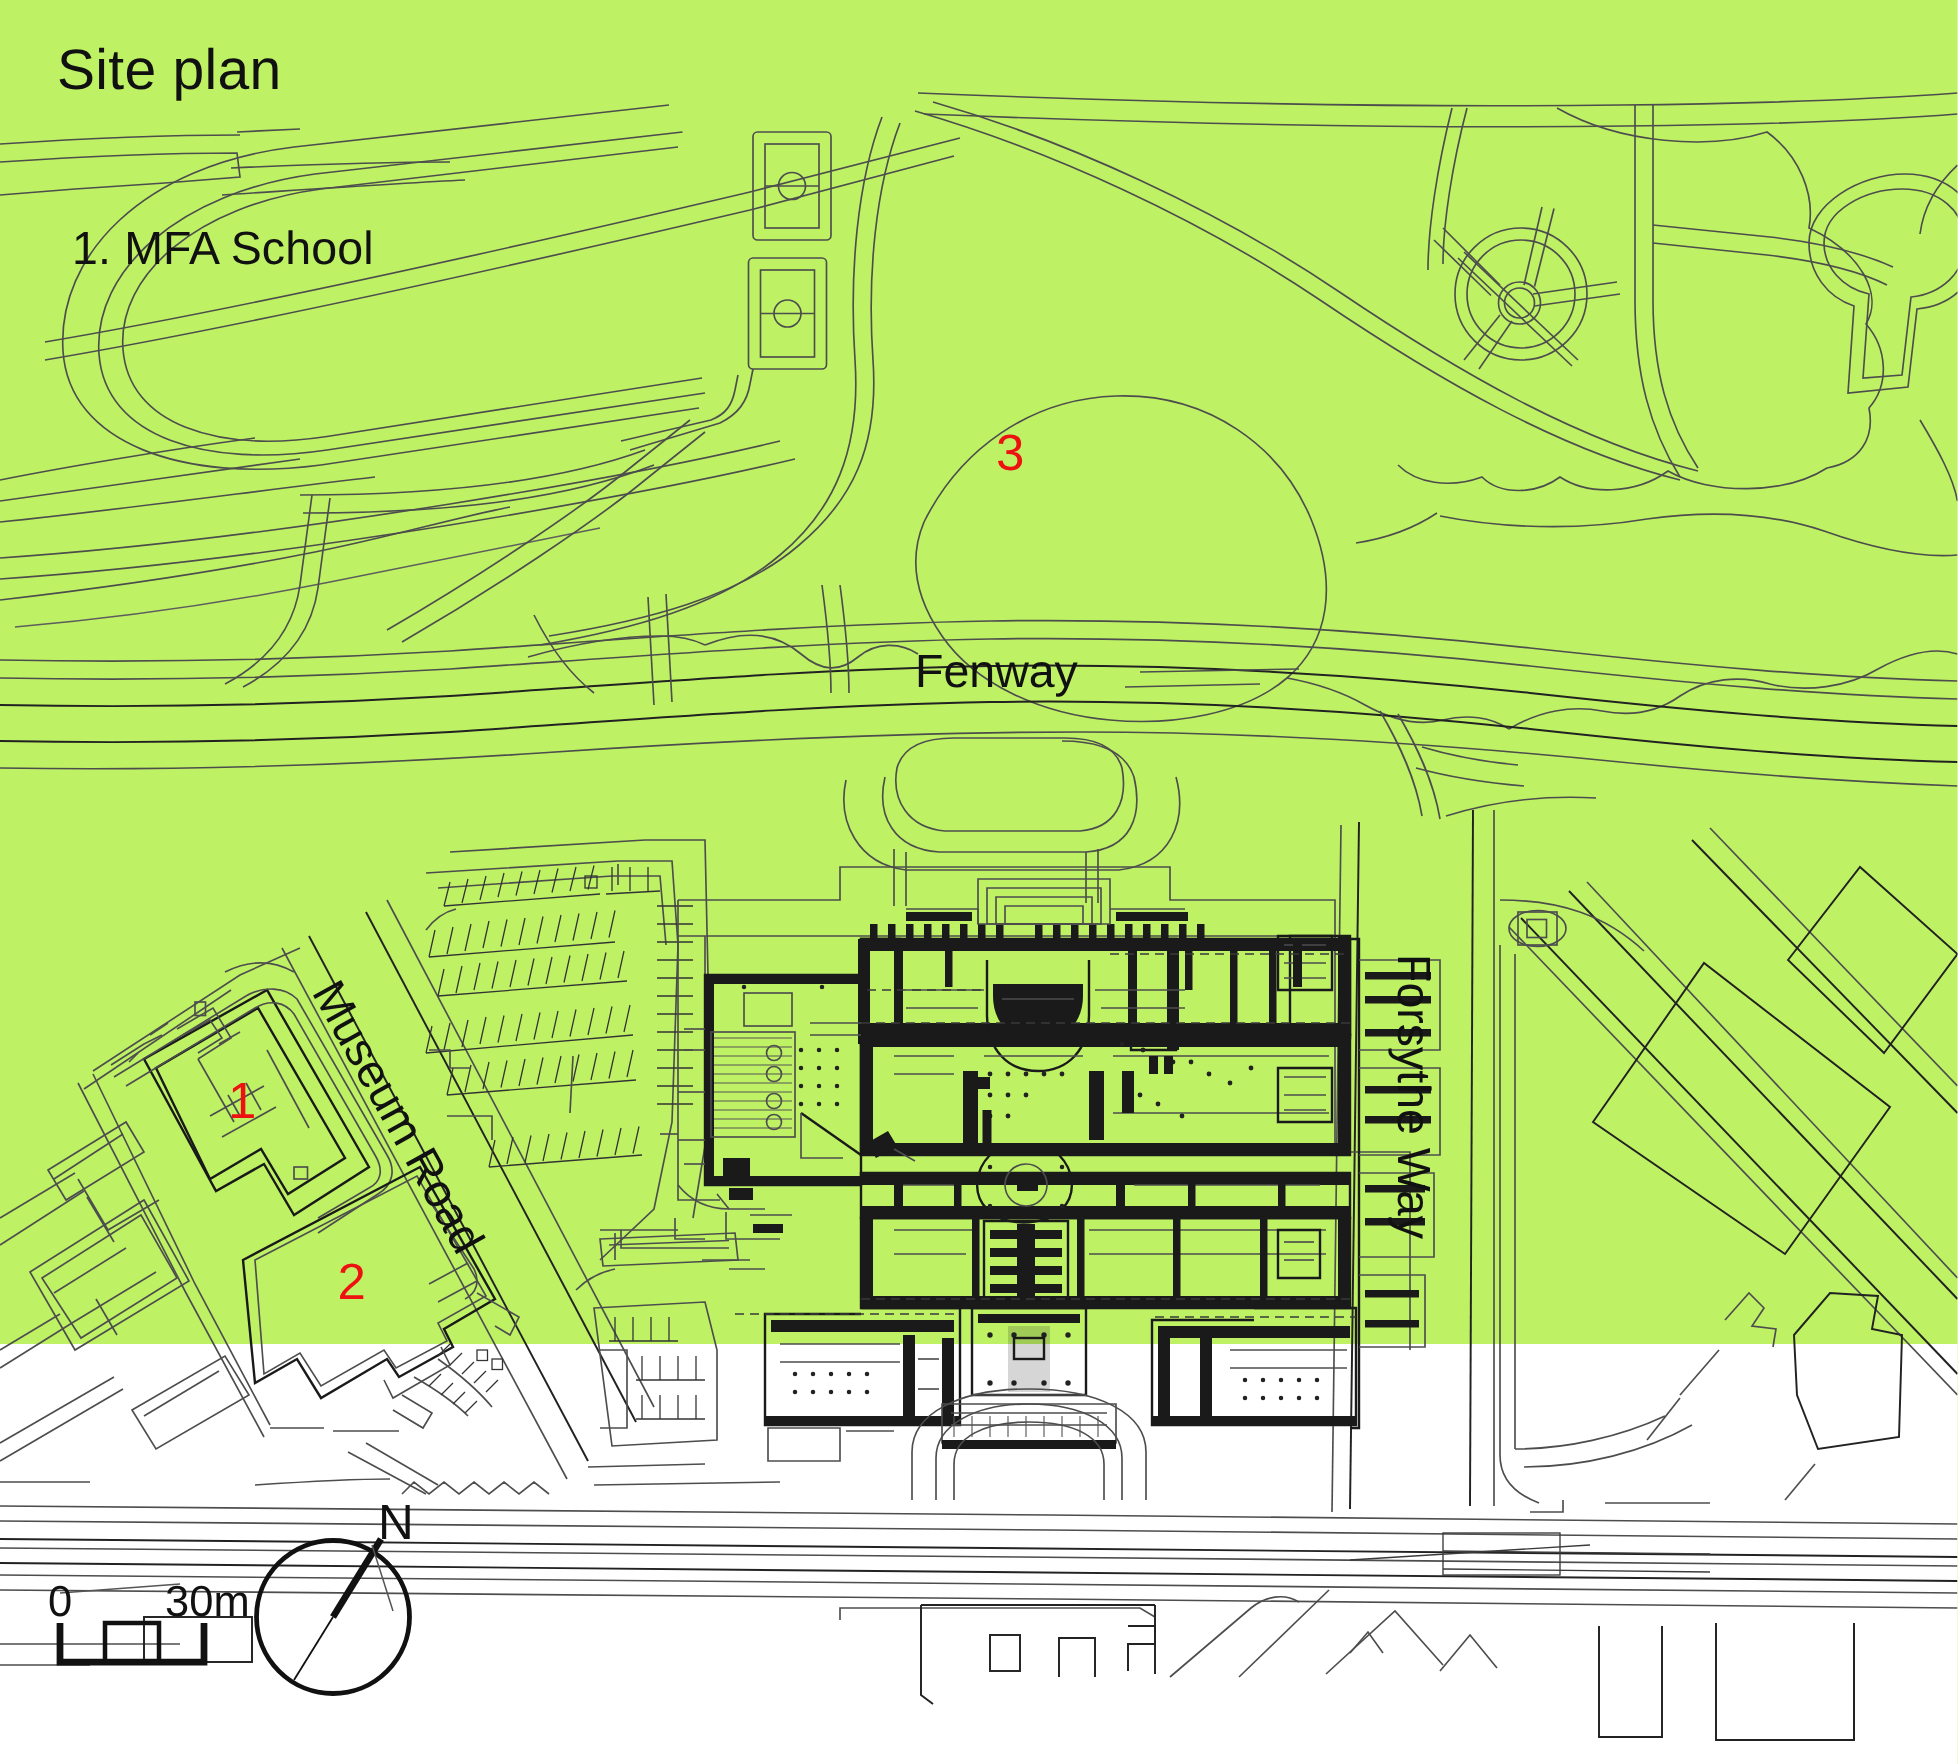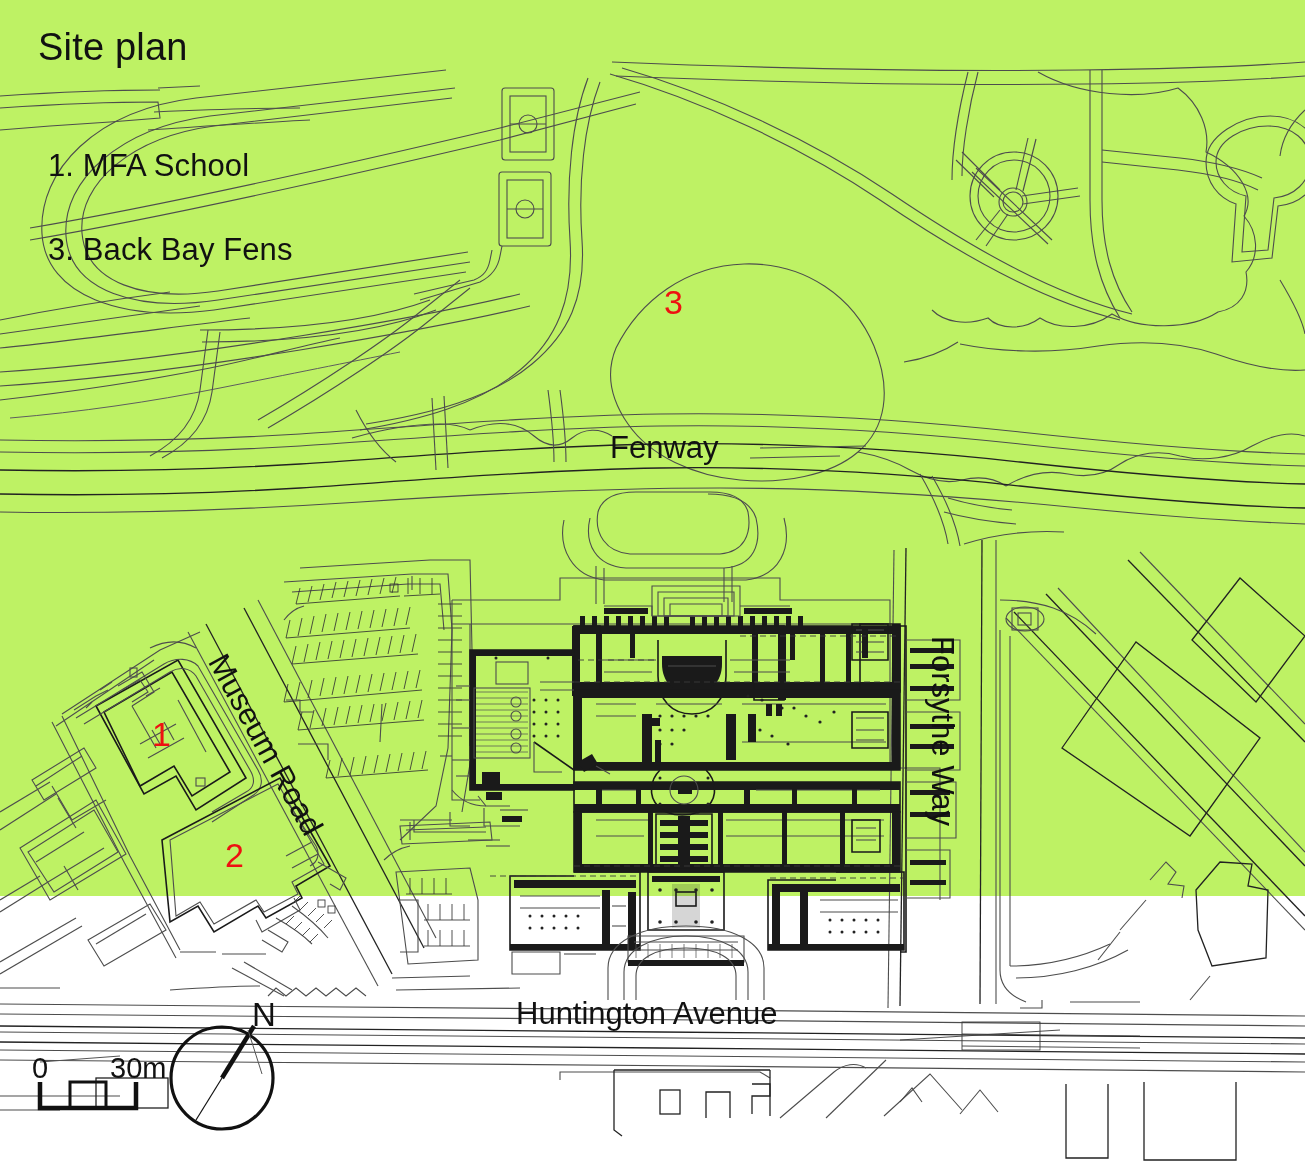--- a/index.html
+++ b/index.html
@@ -705,28 +705,26 @@
       <line x1="222" y1="1078" x2="196" y2="1120" stroke="#111" stroke-width="1.2"></line>
       <line x1="248" y1="1030" x2="262" y2="1074" stroke="#555" stroke-width="1"></line>
     </g>
 
     </g>
   </svg>
 
   <div class="t" id="title">Site plan</div>
 
   <div class="t legend" id="lg0">1. MFA School</div>
-  <div class="t legend" id="lg2">3. Back Bay Fens</div>
 
   <div class="t marker" id="m1">1</div>
   <div class="t marker" id="m2">2</div>
   <div class="t marker" id="m3">3</div>
 
   <div class="t" id="lb-fenway">Fenway</div>
-  <div class="t" id="lb-hunt">Huntington Avenue</div>
   <div class="t" id="lb-museum">Museum Road</div>
   <div class="t" id="lb-forsythe">Forsythe Way</div>
 
   <div class="t" id="sb-0">0</div>
   <div class="t" id="sb-20">30m</div>
   <div class="t" id="northN">N</div>
 
 </div>
 
 </body></html>

